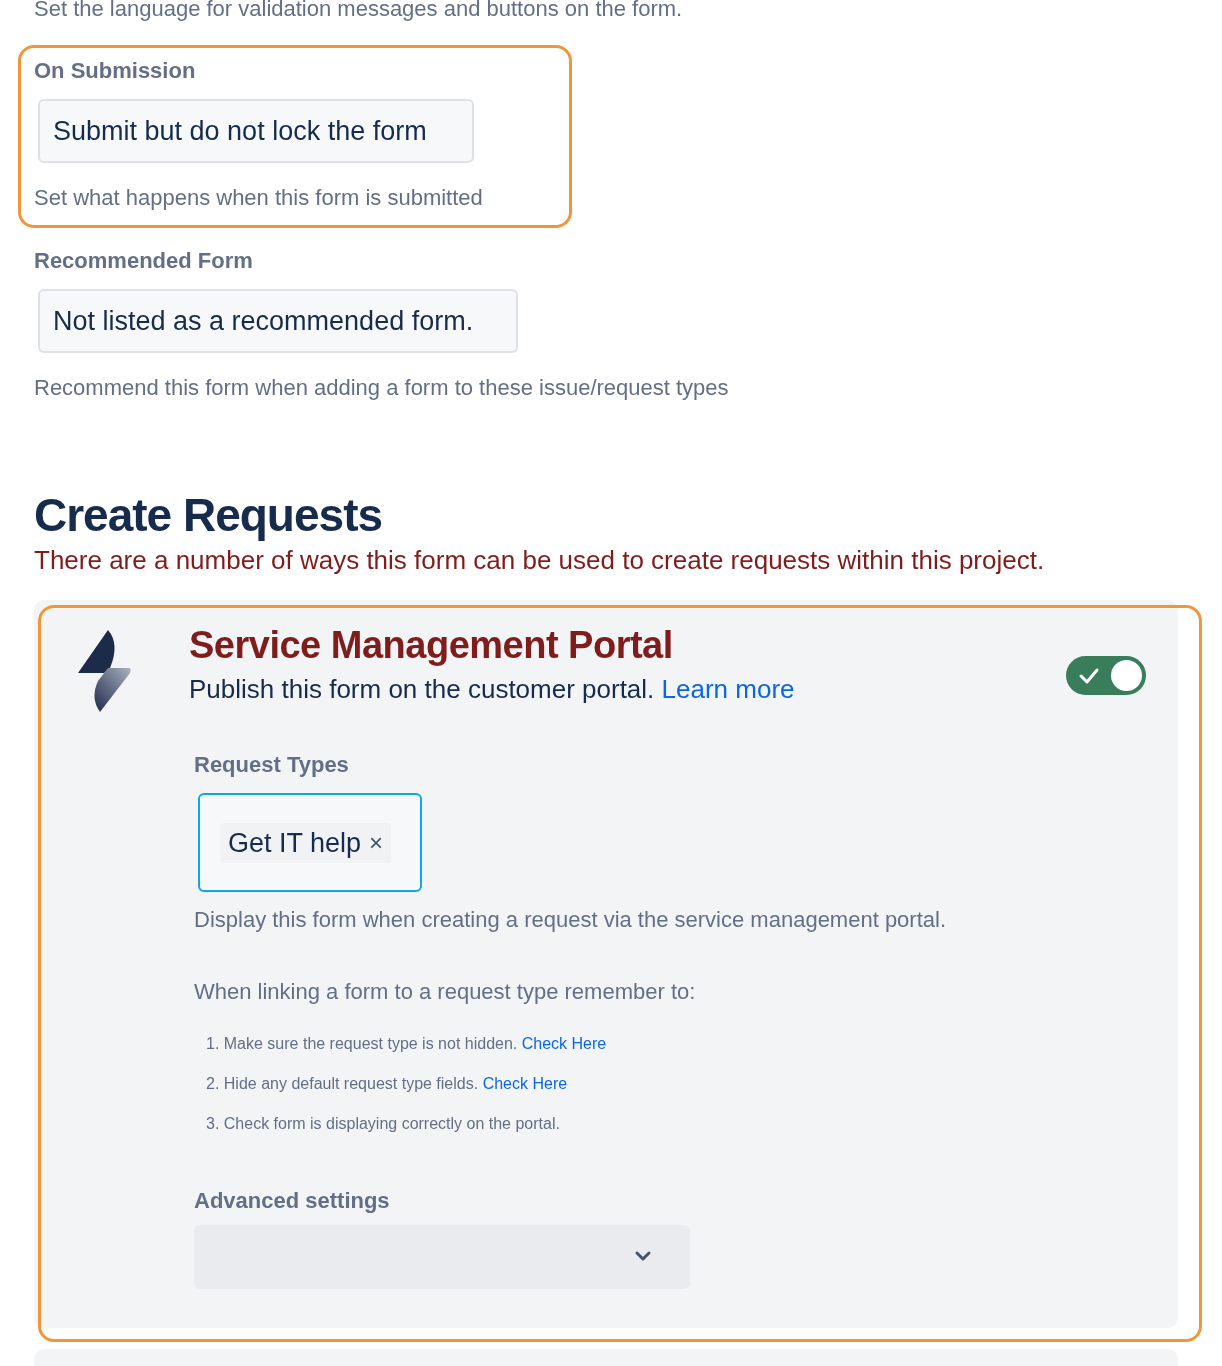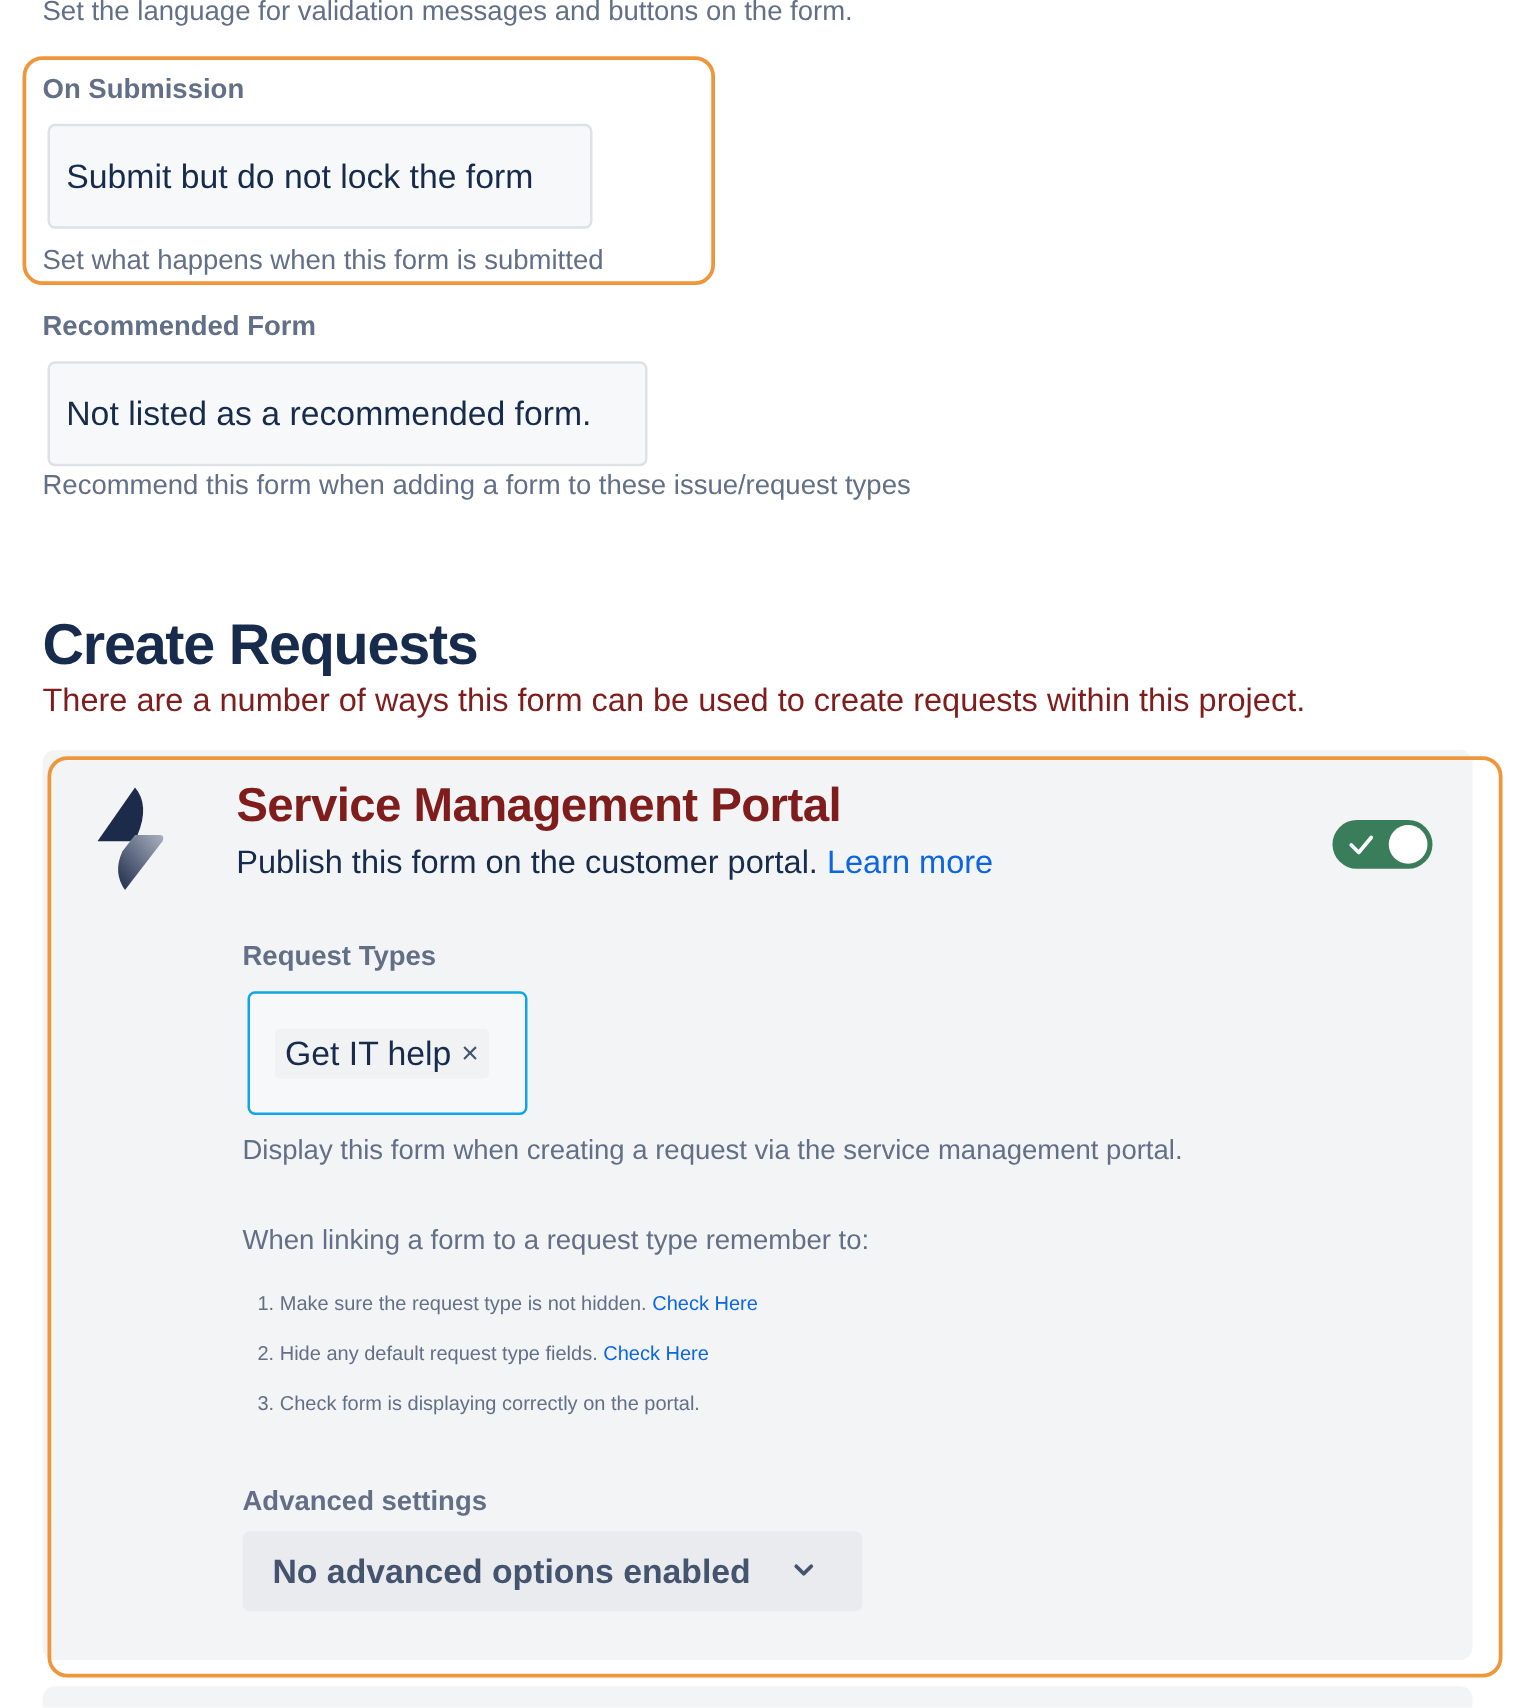--- a/index.html
+++ b/index.html
@@ -2,21 +2,21 @@
 <html><head>
 <meta charset="utf-8">
 <style>
   * { box-sizing: border-box; margin: 0; padding: 0; }
   html, body { width: 1222px; height: 1366px; overflow: hidden; background: #ffffff; }
   body { position: relative; font-family: "Liberation Sans", "DejaVu Sans", sans-serif; color: #172b4d; }
 
   .helper { position: absolute; left: 34px; font-size: 22px; color: #626f86; white-space: nowrap; }
   .field-label { position: absolute; left: 34px; font-size: 22px; font-weight: 700; color: #626f86; white-space: nowrap; }
   .value-box {
-    position: absolute; left: 38px; height: 84px;
+    position: absolute; left: 38px; height: 64px;
     background: #f7f8f9; border: 2px solid #dfe1e6; border-radius: 6px;
     display: flex; align-items: center; padding: 0 13px;
     font-size: 27px; color: #172b4d; white-space: nowrap;
   }
 
   .highlight { position: absolute; border: 3px solid #f0963a; border-radius: 16px; pointer-events: none; }
 
   .section-title { position: absolute; left: 34px; top: 488px; font-size: 46px; font-weight: 700; color: #172b4d; letter-spacing: -1px; }
   .section-sub { position: absolute; left: 34px; top: 545px; font-size: 26px; color: #7f1d1d; white-space: nowrap; }
 
@@ -46,21 +46,21 @@
 </style>
 </head>
 <body>
 
 <div class="helper" style="top:-4px;">Set the language for validation messages and buttons on the form.</div>
 
 <div class="field-label" style="top:58px;">On Submission</div>
 <div class="value-box" style="top:99px; width:436px;">
   <span>Submit but do not lock the form</span>
 </div>
-<div class="helper" style="top:195px;">Set what happens when this form is submitted</div>
+<div class="helper" style="top:185px;">Set what happens when this form is submitted</div>
 <div class="highlight" style="left:18px; top:45px; width:554px; height:183px;"></div>
 
 <div class="field-label" style="top:248px;">Recommended Form</div>
 <div class="value-box" style="top:289px; width:480px;">
   <span>Not listed as a recommended form.</span>
 </div>
 <div class="helper" style="top:375px;">Recommend this form when adding a form to these issue/request types</div>
 
 <div class="section-title">Create Requests</div>
 <div class="section-sub">There are a number of ways this form can be used to create requests within this project.</div>
@@ -109,21 +109,20 @@
 <div class="list-item" style="top:1075px;">
   <span>2. Hide any default request type fields.</span>
   <span class="link">Check Here</span>
 </div>
 <div class="list-item" style="top:1115px;">
   <span>3. Check form is displaying correctly on the portal.</span>
 </div>
 
 <div class="sub-label" style="top:1188px;">Advanced settings</div>
 <div class="dropdown">
-  <span>No advanced options enabled</span>
   <svg class="chev" viewBox="0 0 18 14">
     <path d="M3 4 L9 10 L15 4" fill="none" stroke="#44546f" stroke-width="3" stroke-linecap="round" stroke-linejoin="round"></path>
   </svg>
 </div>
 
 <div class="highlight" style="left:38px; top:605px; width:1164px; height:737px;"></div>
 
 <div class="card card-next"></div>
 
 </body></html>

